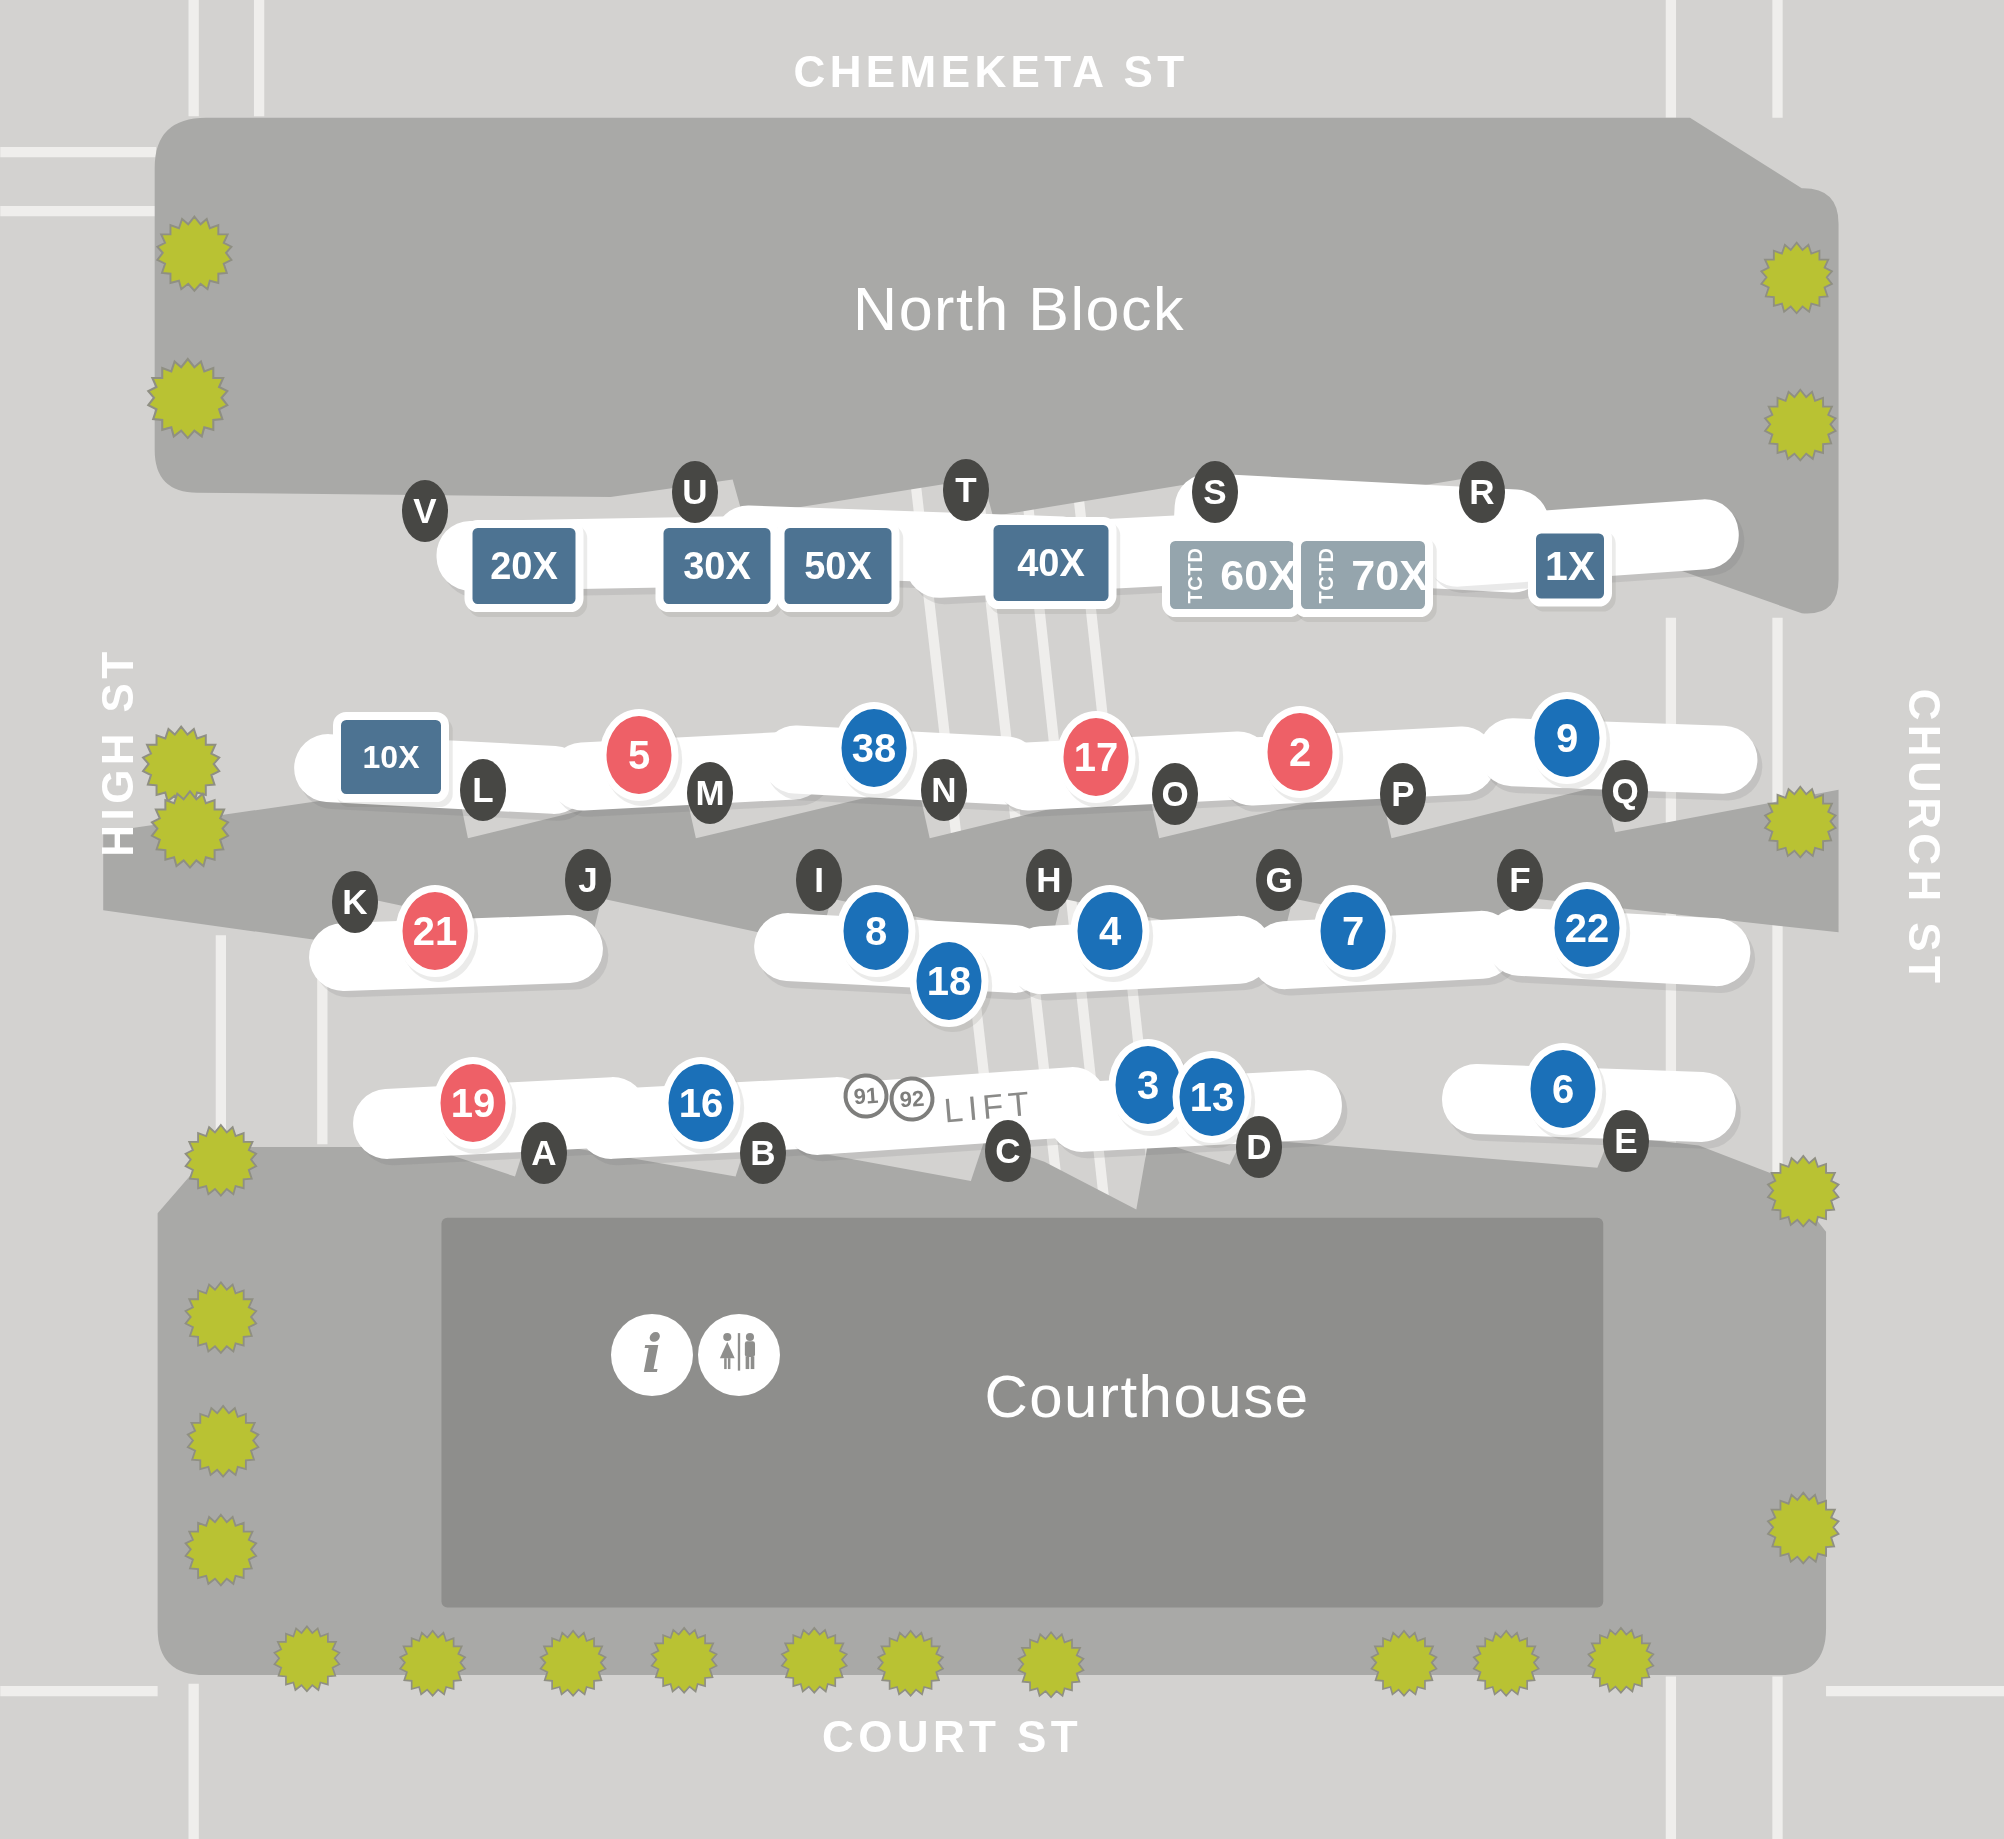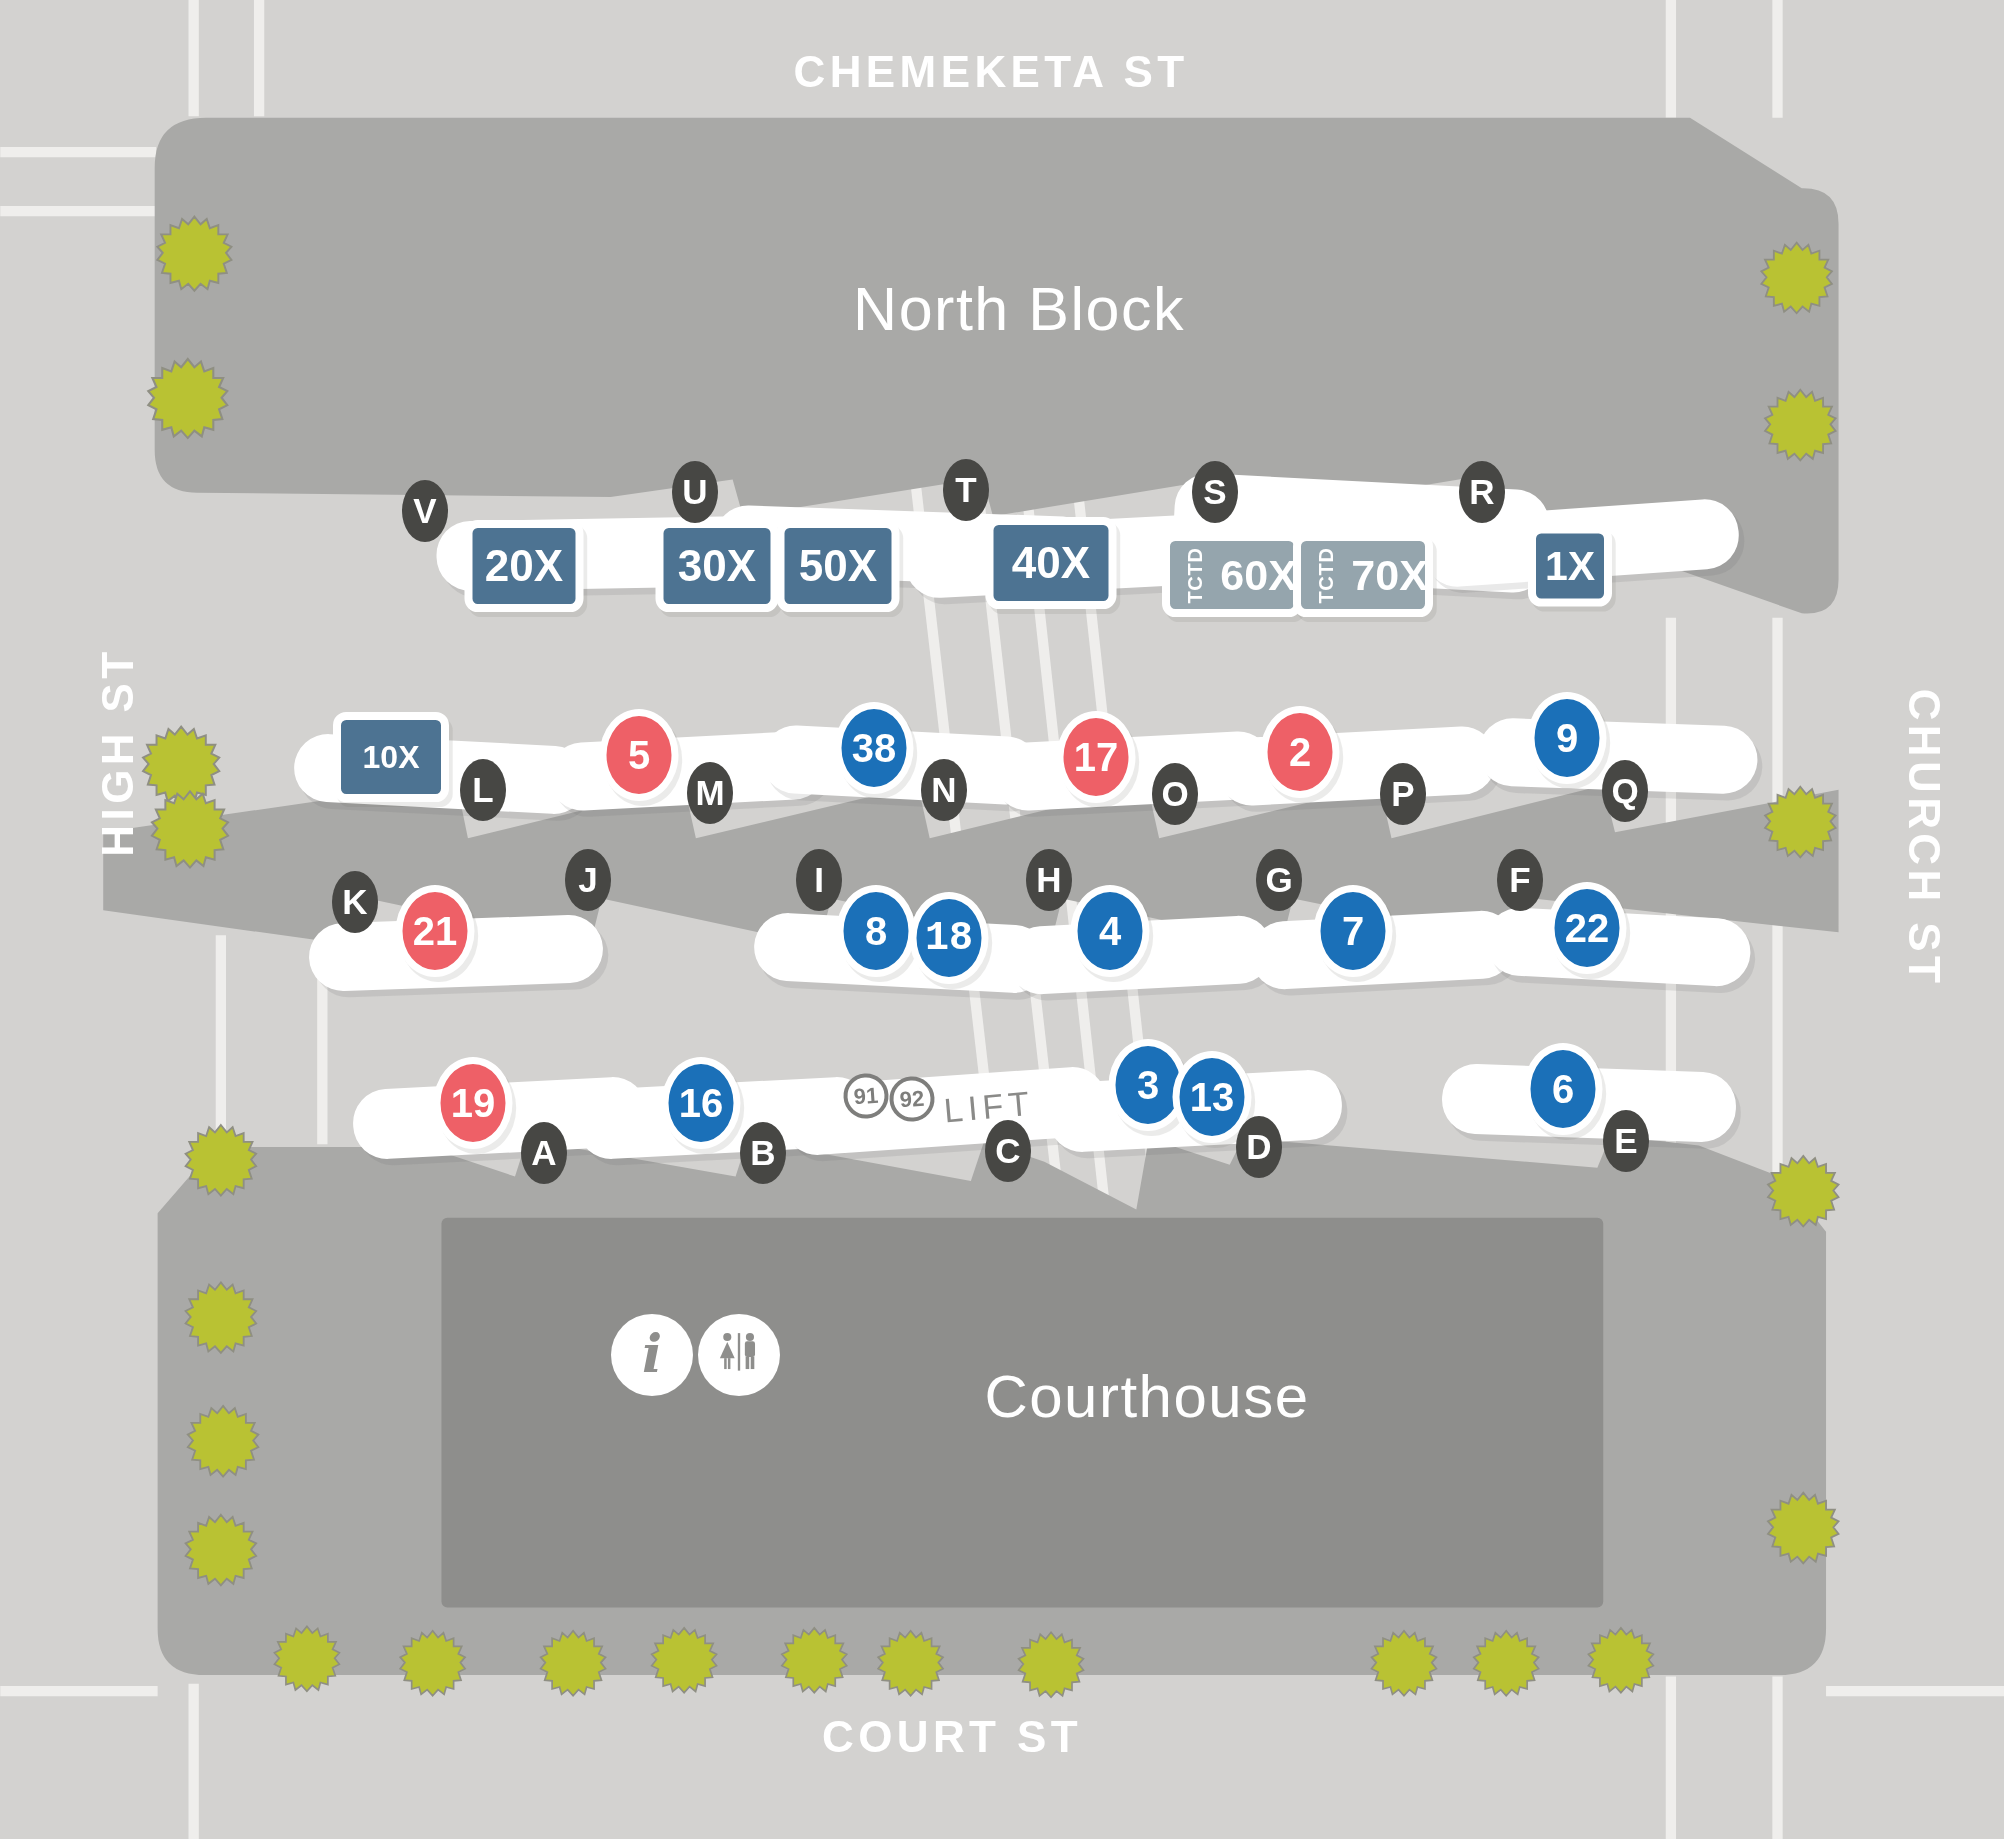--- a/index.html
+++ b/index.html
@@ -7,21 +7,21 @@
   #base{position:absolute;left:0;top:0;z-index:0;}
   .pad{position:absolute;background:#ffffff;border-radius:34px;z-index:10;box-shadow:5.1px 6.6px 0 rgba(110,110,108,.15);}
   .letter{position:absolute;width:46px;height:62px;border-radius:50%;background:#474744;color:#fff;
           display:flex;align-items:center;justify-content:center;font-weight:bold;font-size:35px;z-index:30;}
   .rc{position:absolute;width:65px;height:78px;border-radius:50%;border:7.4px solid #fff;color:#fff;
       display:flex;align-items:center;justify-content:center;font-weight:bold;font-size:40px;z-index:20;
       box-shadow:3.7px 5.1px 0 rgba(110,110,108,.14);}
   .rc.red{background:#ee6067;}
   .rc.blue{background:#1b70b8;}
   .sqb{position:absolute;border:8.8px solid #fff;border-radius:13.2px;background:#4d7392;color:#fff;
-       display:flex;align-items:center;justify-content:center;font-weight:bold;font-size:44px;z-index:20;
+       display:flex;align-items:center;justify-content:center;font-weight:bold;font-size:38px;z-index:20;
        box-shadow:3.7px 5.1px 0 rgba(110,110,108,.14);}
   .sqb.tctd{background:#95a5ad;}
   .tctd-vert{display:inline-block;transform:rotate(-90deg);font-size:20px;letter-spacing:0.7px;margin-right:-2.9px;}
   .mini{position:absolute;width:37px;height:37px;border-radius:50%;background:#fff;border:4.4px solid #7e7e7c;
         color:#7e7e7c;display:flex;align-items:center;justify-content:center;font-weight:bold;font-size:22px;z-index:25;}
   .lift-label{position:absolute;color:#8a8a88;font-size:34px;letter-spacing:5.1px;z-index:25;white-space:nowrap;}
   .street-label{position:absolute;color:#ffffff;font-weight:bold;font-size:44px;letter-spacing:4.4px;z-index:40;white-space:nowrap;}
   .block-label{position:absolute;color:#ffffff;font-size:61px;letter-spacing:1.5px;z-index:40;white-space:nowrap;}
   .block-label.two-line{text-align:center;line-height:1.2;font-size:60px;}
   .iconcirc{position:absolute;width:82px;height:82px;border-radius:50%;background:#ffffff;
@@ -190,21 +190,21 @@
 
   <div class="rc red" style="left:639px;top:755px;transform:translate(-50%,-50%);">5</div>
   <div class="rc red" style="left:1096px;top:757px;transform:translate(-50%,-50%);">17</div>
   <div class="rc red" style="left:1300px;top:752px;transform:translate(-50%,-50%);">2</div>
   <div class="rc red" style="left:435px;top:931px;transform:translate(-50%,-50%);">21</div>
   <div class="rc red" style="left:473px;top:1103px;transform:translate(-50%,-50%);">19</div>
 
   <div class="rc blue" style="left:874px;top:748px;transform:translate(-50%,-50%);">38</div>
   <div class="rc blue" style="left:1567px;top:738px;transform:translate(-50%,-50%);">9</div>
   <div class="rc blue" style="left:876px;top:931px;transform:translate(-50%,-50%);">8</div>
-  <div class="rc blue" style="left:949px;top:938px;transform:translate(-50%,-50%);font-family:Liberation Mono, monospace;">18</div>
+  <div class="rc blue" style="left:949px;top:981px;transform:translate(-50%,-50%);">18</div>
   <div class="rc blue" style="left:1110px;top:931px;transform:translate(-50%,-50%);">4</div>
   <div class="rc blue" style="left:1353px;top:931px;transform:translate(-50%,-50%);">7</div>
   <div class="rc blue" style="left:1587px;top:928px;transform:translate(-50%,-50%);">22</div>
   <div class="rc blue" style="left:701px;top:1103px;transform:translate(-50%,-50%);">16</div>
   <div class="rc blue" style="left:1148px;top:1085px;transform:translate(-50%,-50%);">3</div>
   <div class="rc blue" style="left:1212px;top:1097px;transform:translate(-50%,-50%);text-align:right;">13</div>
   <div class="rc blue" style="left:1563px;top:1089px;transform:translate(-50%,-50%);">6</div>
 
   <div class="mini" style="left:866px;top:1096px;transform:translate(-50%,-50%) rotate(-4deg);">91</div>
   <div class="mini" style="left:912px;top:1099px;transform:translate(-50%,-50%) rotate(-4deg);">92</div>

